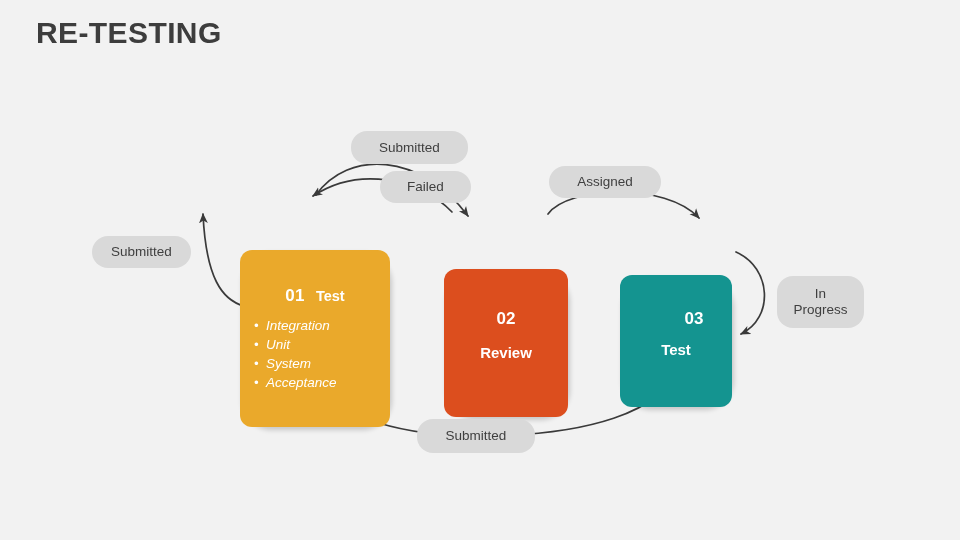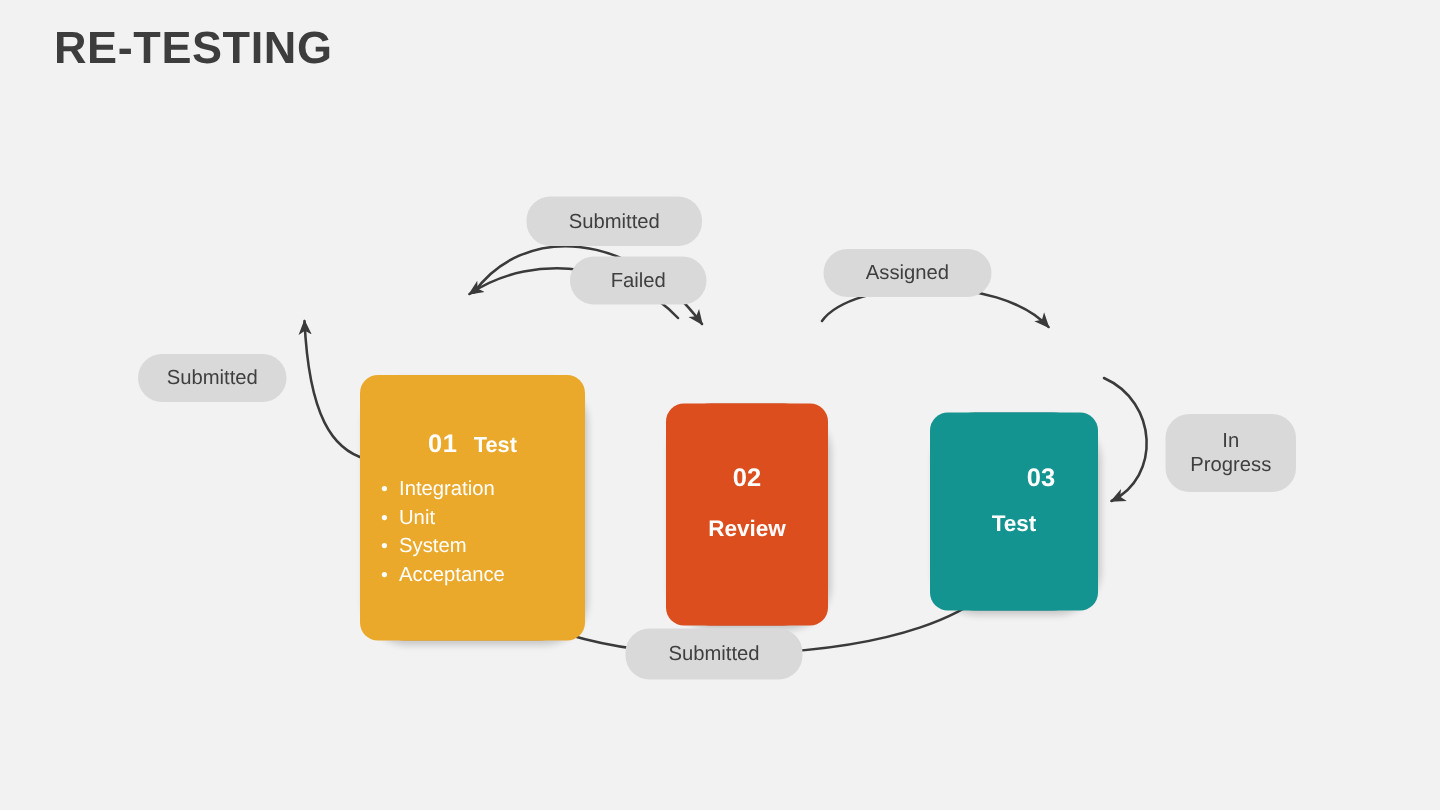--- a/index.html
+++ b/index.html
@@ -71,21 +71,21 @@
     width: 150px;
     height: 177px;
     background: #c8890f;
     padding: 9px;
   }
   #box-test-1 .inner { background: #eaa92b; }
 
   #box-review-2 {
     left: 444px;
     top: 222px;
-    width: 108px;
+    width: 124px;
     height: 148px;
     background: #b33b17;
     padding: 8px;
   }
   #box-review-2 .inner { background: #dc4e1e; }
 
   #box-test-3 {
     left: 620px;
     top: 228px;
     width: 112px;
@@ -120,20 +120,21 @@
     top: 66px;
     margin: 0;
     padding: 0;
     list-style: none;
   }
   .b1-list li {
     font-size: 13.5px;
     line-height: 19px;
     color: #ffffff;
     white-space: nowrap;
+    font-style: italic;
   }
   .b1-list li .dot {
     display: inline-block;
     width: 12px;
     color: #ffffff;
     font-size: 13px;
   }
 
   
   .centered-pair {

